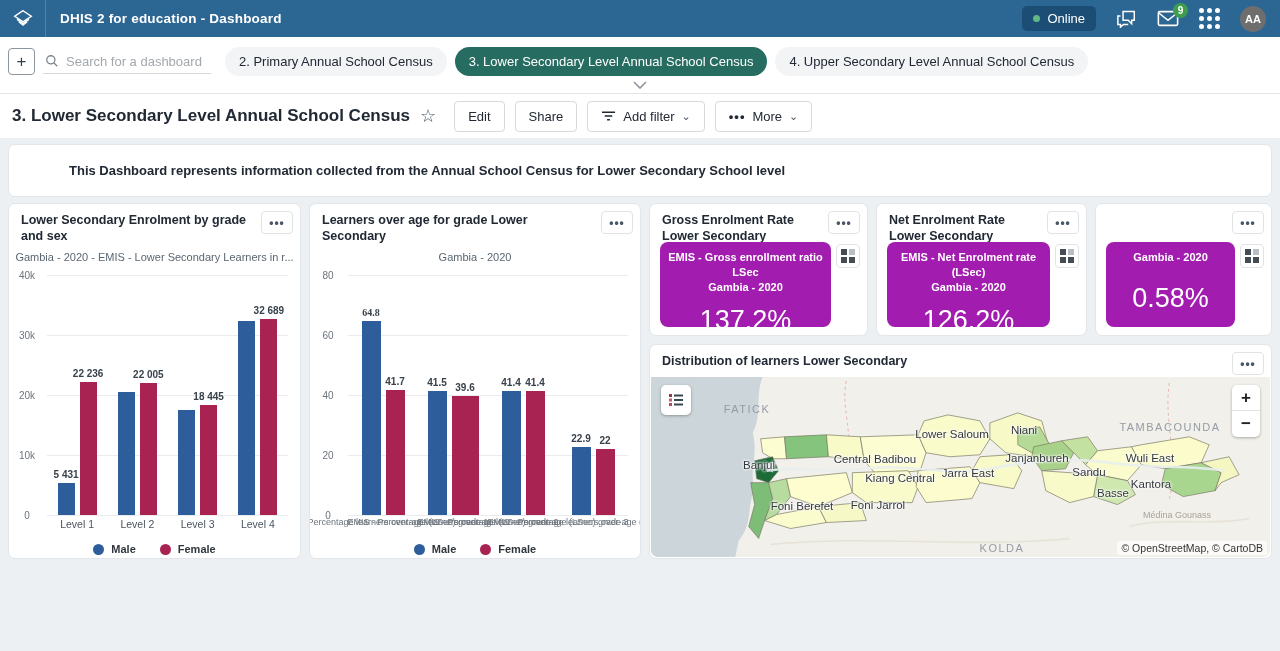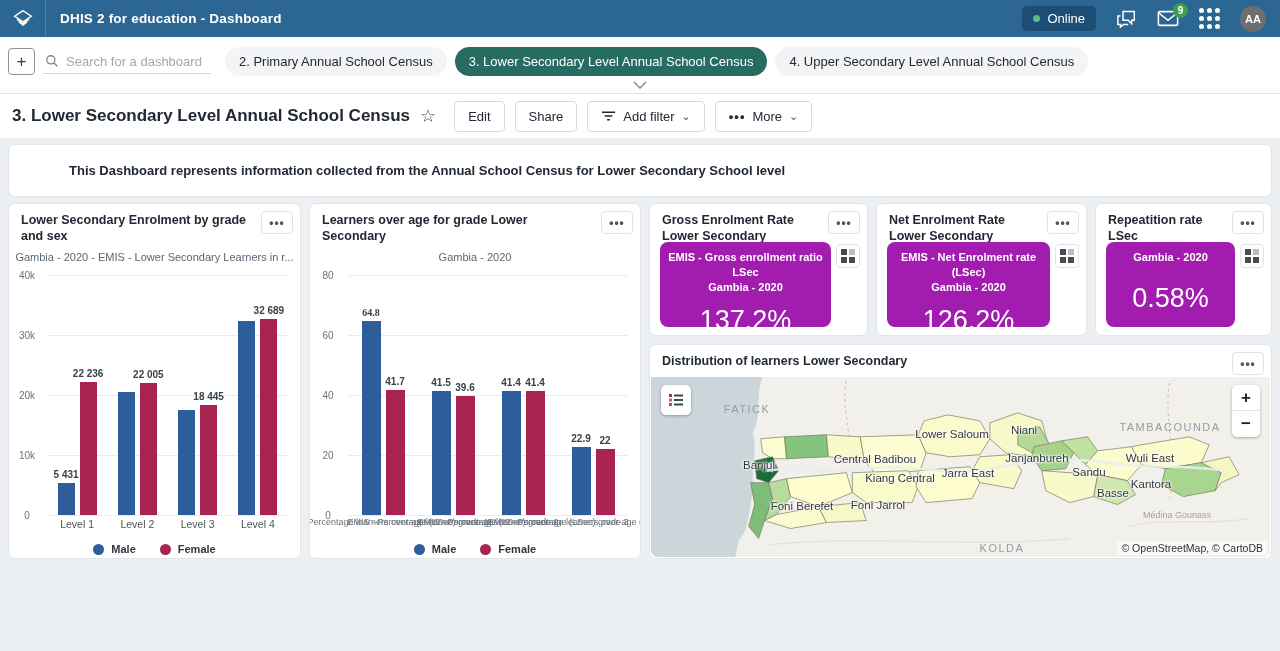--- a/index.html
+++ b/index.html
@@ -286,21 +286,21 @@
               <div class="barwrap" style="width: 19px; height: 52.125%;">
                 <div class="bar" style="background: rgb(168, 35, 82);"></div>
                 <span class="dlabel">41.7</span>
               </div>
             </div>
             <div class="group">
               <div class="barwrap" style="width: 19px; height: 51.875%;">
                 <div class="bar" style="background: rgb(45, 94, 155);"></div>
                 <span class="dlabel">41.5</span>
               </div>
-              <div class="barwrap" style="width: 19px; height: 49.5%; text-align: center;">
+              <div class="barwrap" style="width: 27px; height: 49.5%; text-align: center;">
                 <div class="bar" style="background: rgb(168, 35, 82);"></div>
                 <span class="dlabel">39.6</span>
               </div>
             </div>
             <div class="group">
               <div class="barwrap" style="width: 19px; height: 51.75%;">
                 <div class="bar" style="background: rgb(45, 94, 155);"></div>
                 <span class="dlabel">41.4</span>
               </div>
               <div class="barwrap" style="width: 19px; height: 51.75%;">
@@ -368,23 +368,20 @@
               <div class="sv-value">126.2%</div>
             </div>
             <div class="sv-grid-icon">
               <i style="background: rgb(69, 76, 84);"></i>
               <i style="background: rgb(185, 190, 196);"></i>
               <i style="background: rgb(69, 76, 84);"></i>
               <i style="background: rgb(69, 76, 84);"></i>
             </div>
           </div>
           <div class="card sv-card" style="width: 177px;">
-            <div class="card-header">
-              <span class="card-title">Repeatition rate LSec</span>
-            </div>
             <button class="more-btn">•••</button>
             <div class="sv-panel">
               <div class="sv-line">Gambia - 2020</div>
               <div class="sv-value" style="margin-top: 18px;">0.58%</div>
             </div>
             <div class="sv-grid-icon">
               <i style="background: rgb(69, 76, 84);"></i>
               <i style="background: rgb(185, 190, 196);"></i>
               <i style="background: rgb(69, 76, 84);"></i>
               <i style="background: rgb(69, 76, 84);"></i>

